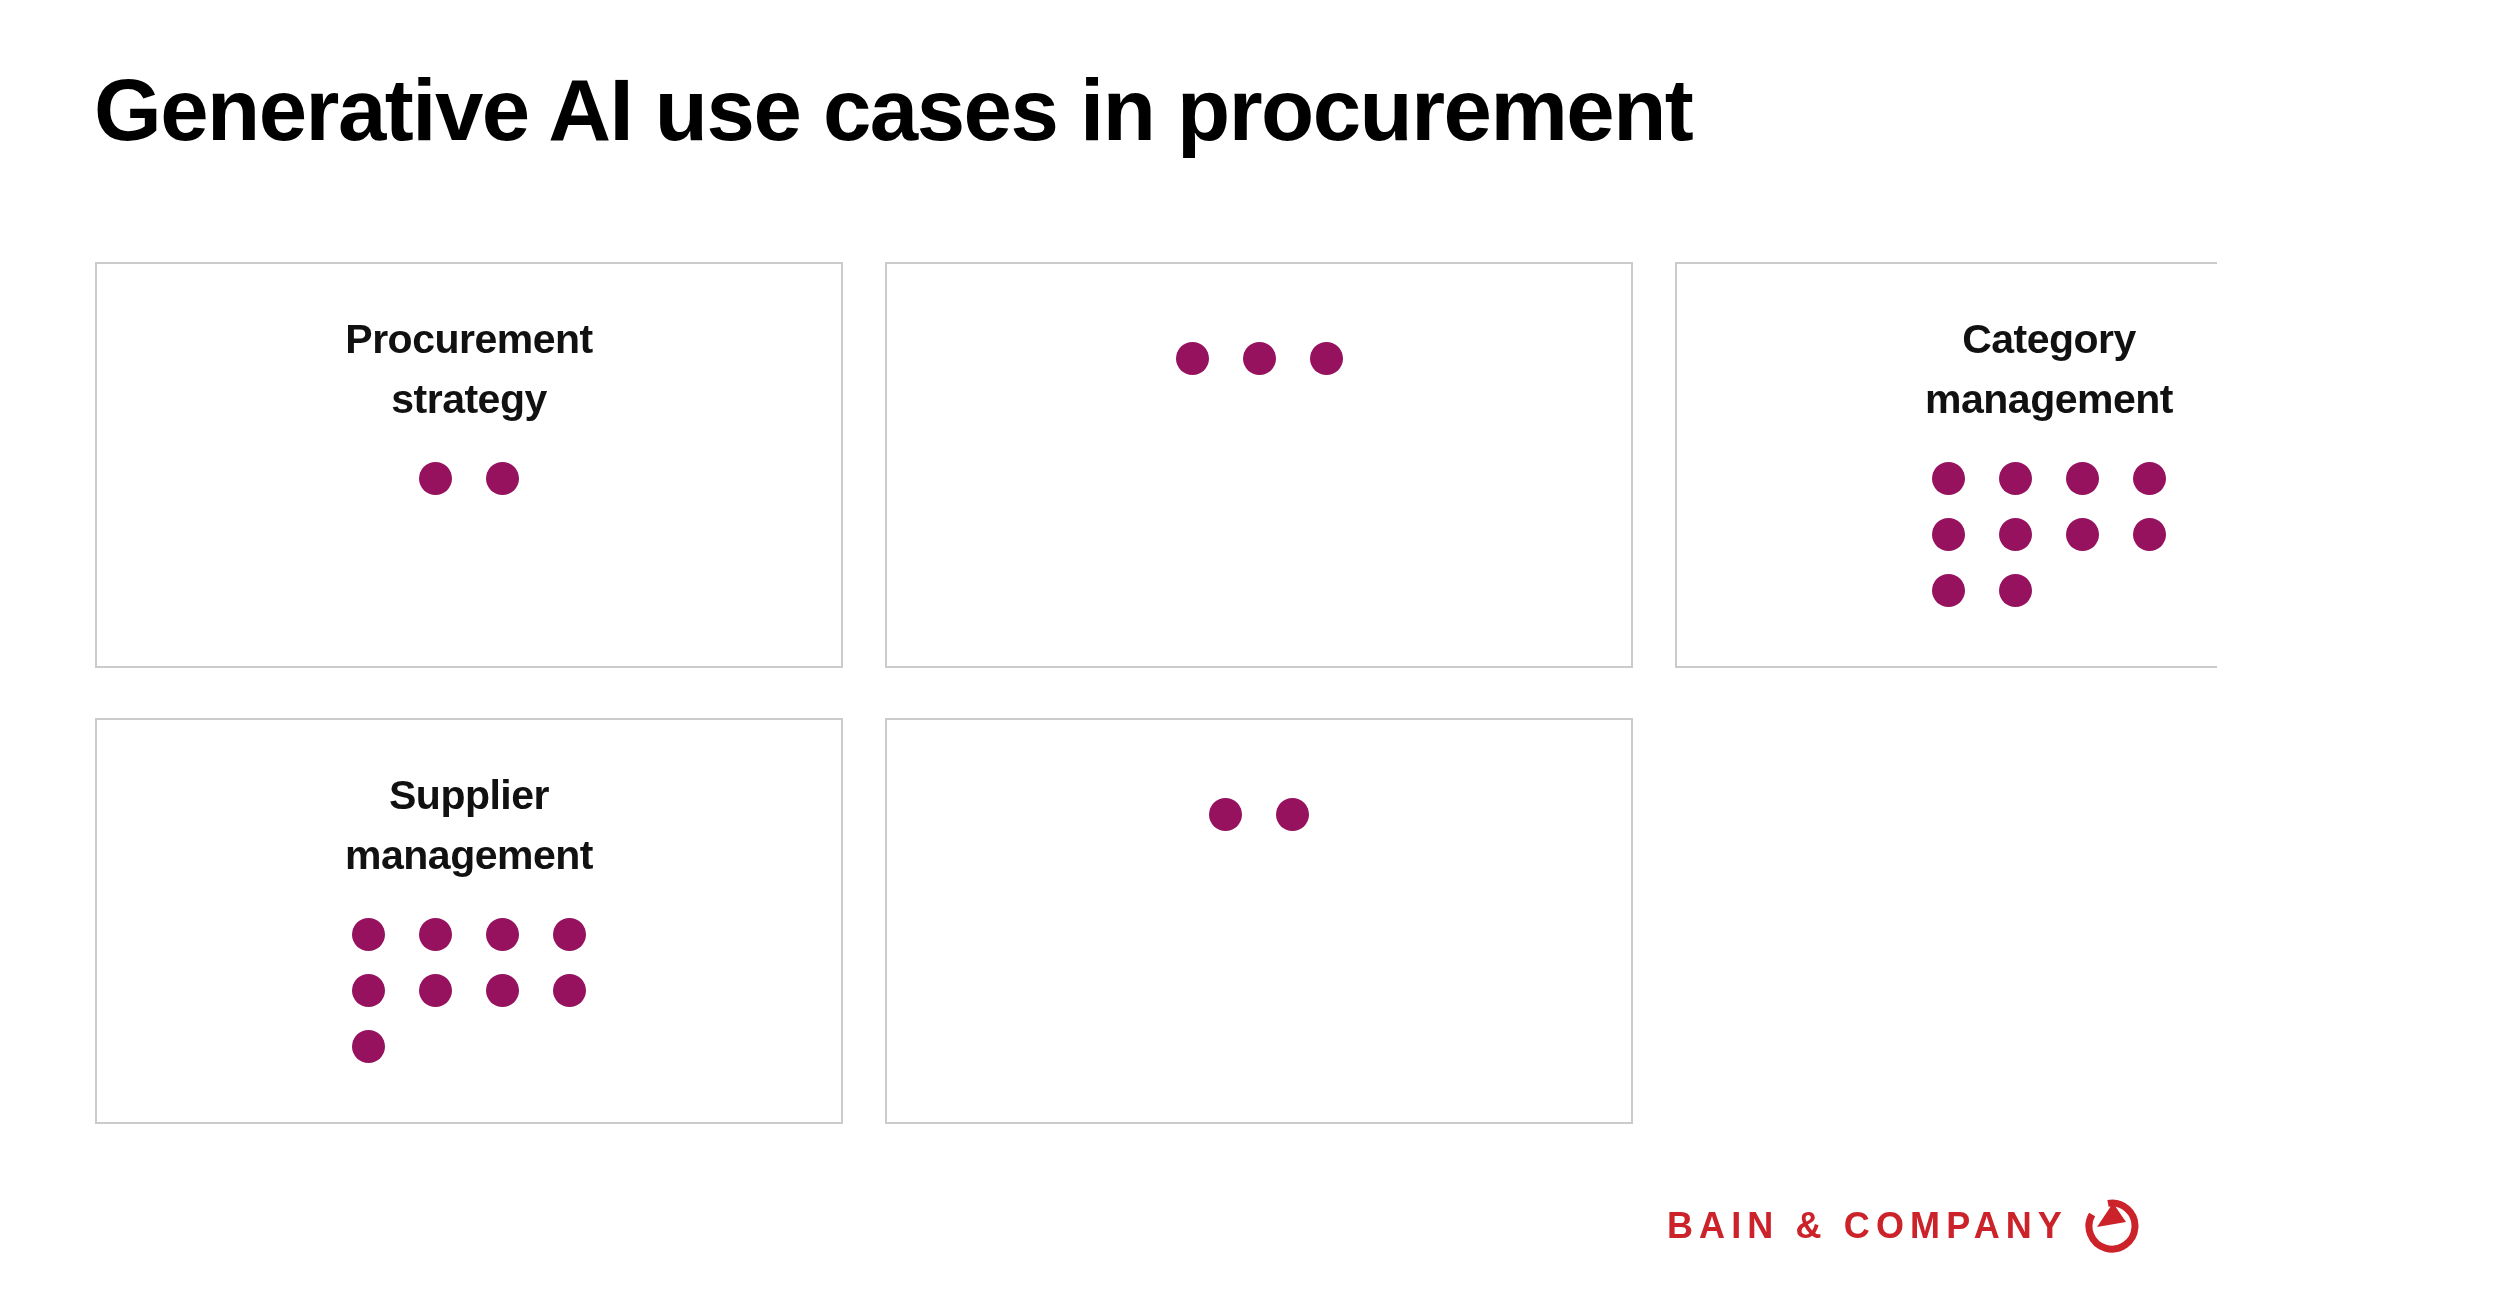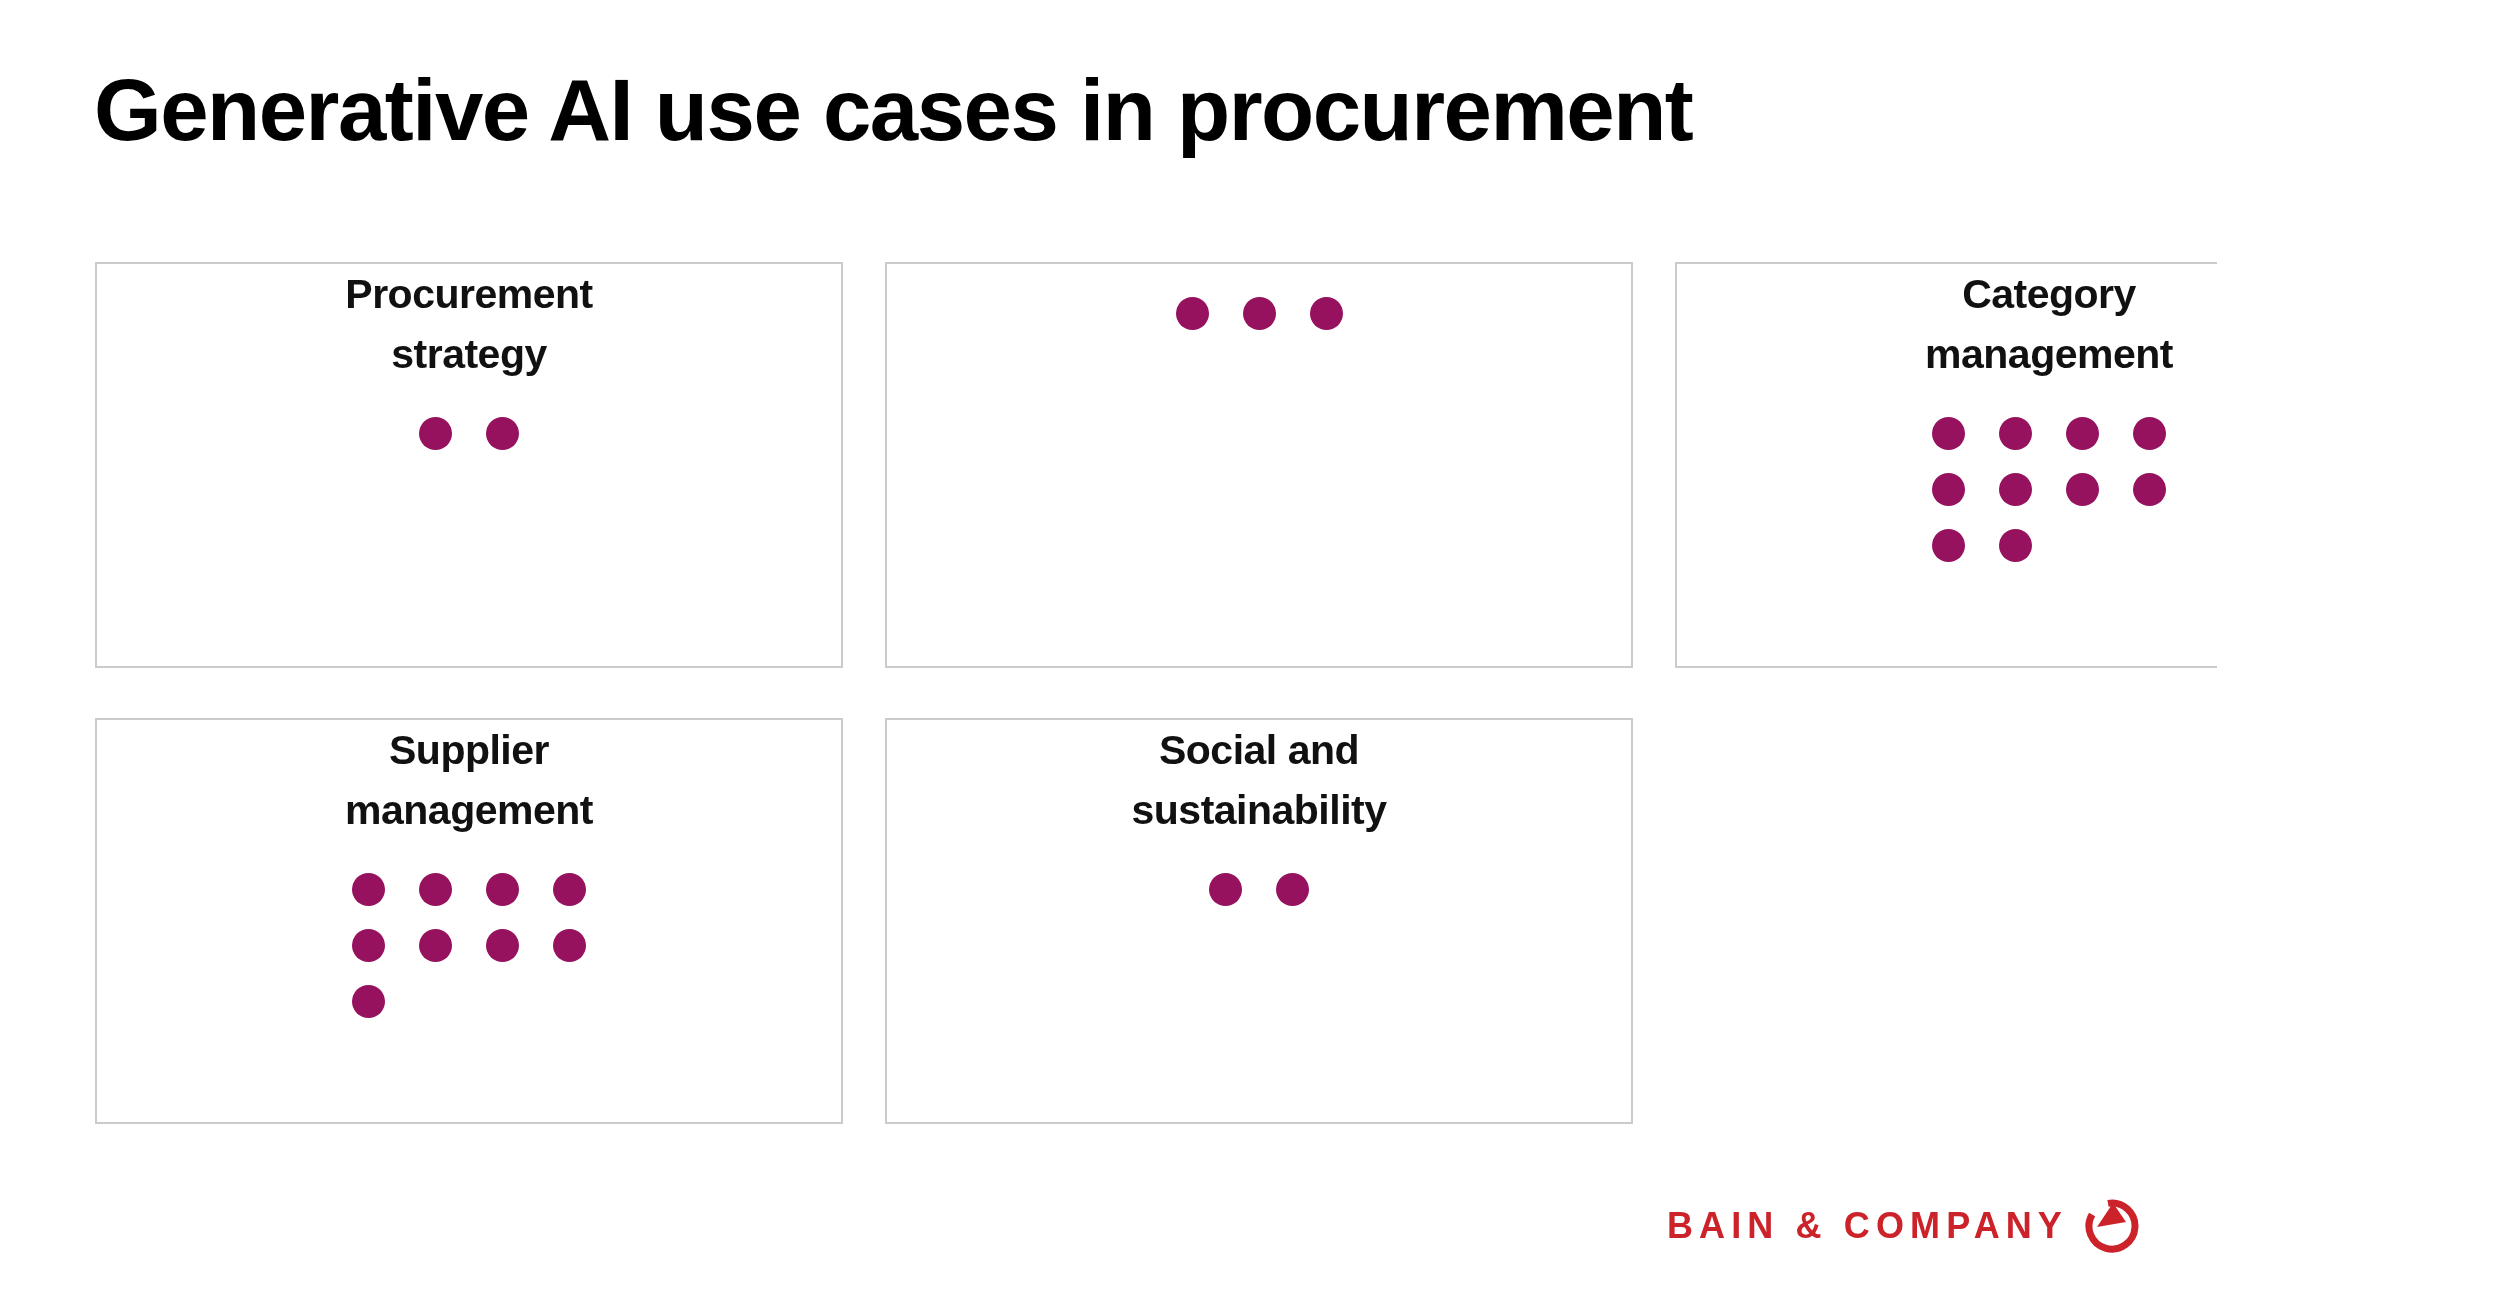--- a/index.html
+++ b/index.html
@@ -35,20 +35,21 @@
     display: grid;
     grid-template-columns: repeat(3, 748px);
     grid-template-rows: repeat(2, 406px);
     column-gap: 42px;
     row-gap: 50px;
   }
   .card {
     box-sizing: border-box;
     background: #ffffff;
     border: 2px solid var(--card-border, #cbcbcb);
+    padding-top: 45px;
   }
   .card-title {
     margin: 0;
     text-align: center;
     font-size: 41px;
     line-height: 60px;
     font-weight: 700;
     letter-spacing: -0.5px;
     color: #111111;
     white-space: pre-line;
@@ -169,22 +170,20 @@
               <span class="dot"></span>
             </div>
             <div class="dot-row">
               <span class="dot"></span>
             </div>
           </div>
       </div>
     </div>
 
     <div class="card">
-      <h2 class="card-title">Social and
-sustainability</h2>
       <div class="dots-outer">
         <div class="dots">
             <div class="dot-row">
               <span class="dot"></span>
               <span class="dot"></span>
             </div>
           </div>
       </div>
     </div>
 

